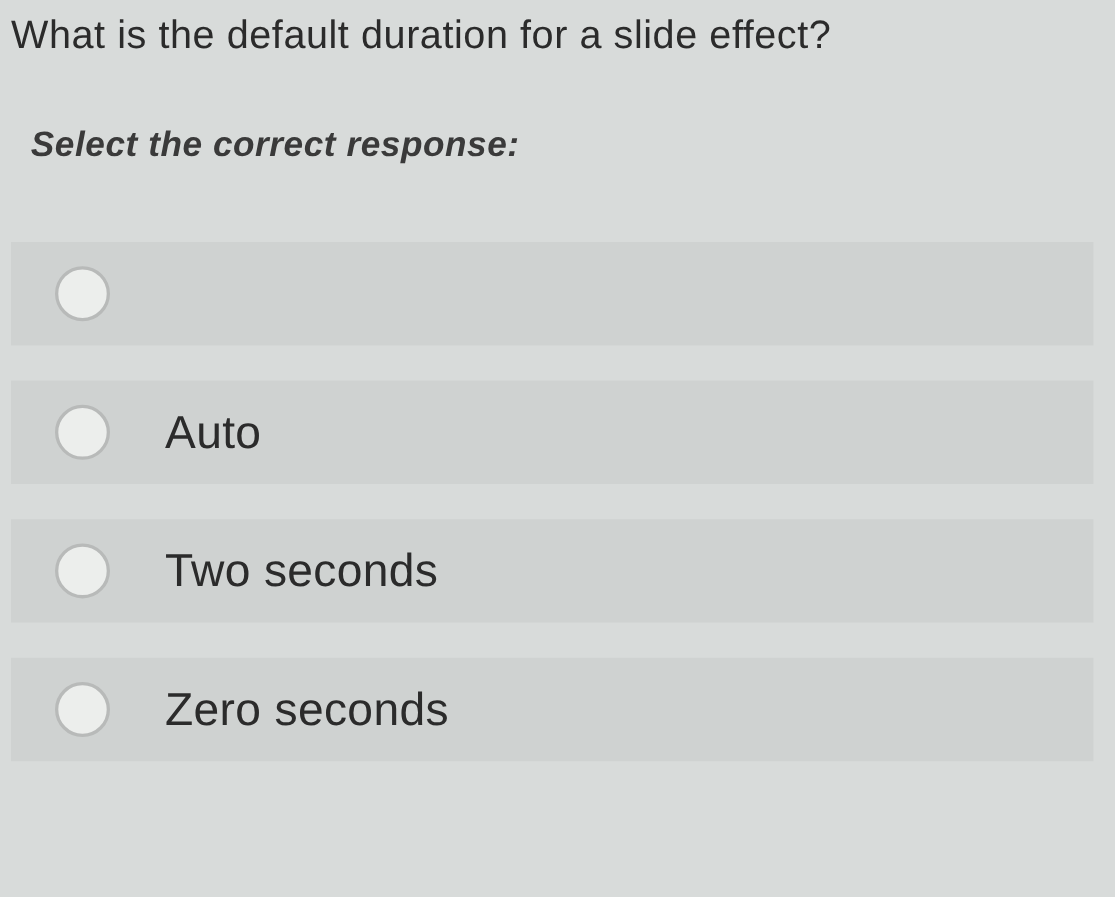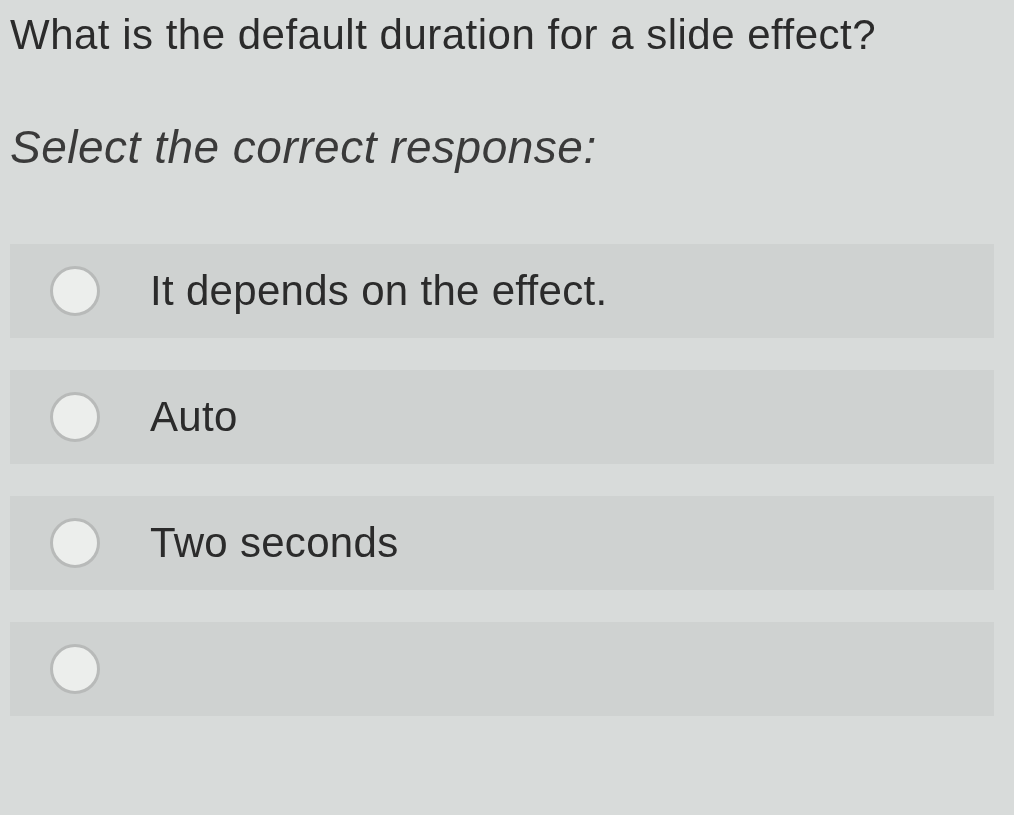--- a/index.html
+++ b/index.html
@@ -12,34 +12,35 @@
       height: 815px;
       background: #d8dbda;
       font-family: -apple-system, BlinkMacSystemFont, "Segoe UI", Helvetica, Arial, sans-serif;
       color: #3a3a3a;
       overflow: hidden;
     }
     .question-container {
       padding: 10px 20px 0 10px;
     }
     .question-text {
-      font-size: 42px;
+      font-size: 36px;
       font-weight: 300;
       color: #2b2b2b;
       letter-spacing: 0.5px;
       line-height: 1.2;
     }
     .instruction-text {
-      font-size: 46px;
+      font-size: 32px;
       font-style: italic;
-      font-weight: 400;
+      font-weight: 700;
       color: #3a3a3a;
       margin-top: 60px;
       margin-bottom: 70px;
       letter-spacing: 0.5px;
+      margin-left: 18px;
     }
     .options {
       display: flex;
       flex-direction: column;
       gap: 32px;
     }
     .option-row {
       display: flex;
       align-items: center;
       background: rgba(200, 203, 202, 0.55);
@@ -65,27 +66,27 @@
 </head>
 <body>
 
 <div class="question-container">
   <div class="question-text">What is the default duration for a slide effect?</div>
   <div class="instruction-text">Select the correct response:</div>
 
   <div class="options">
     <div class="option-row">
       <div class="radio-circle"></div>
-      <div class="option-label">It depends on the effect.</div>
     </div>
     <div class="option-row">
       <div class="radio-circle"></div>
       <div class="option-label">Auto</div>
     </div>
     <div class="option-row">
       <div class="radio-circle"></div>
       <div class="option-label">Two seconds</div>
     </div>
     <div class="option-row">
       <div class="radio-circle"></div>
+      <div class="option-label">Zero seconds</div>
     </div>
   </div>
 </div>
 
 </body></html>

